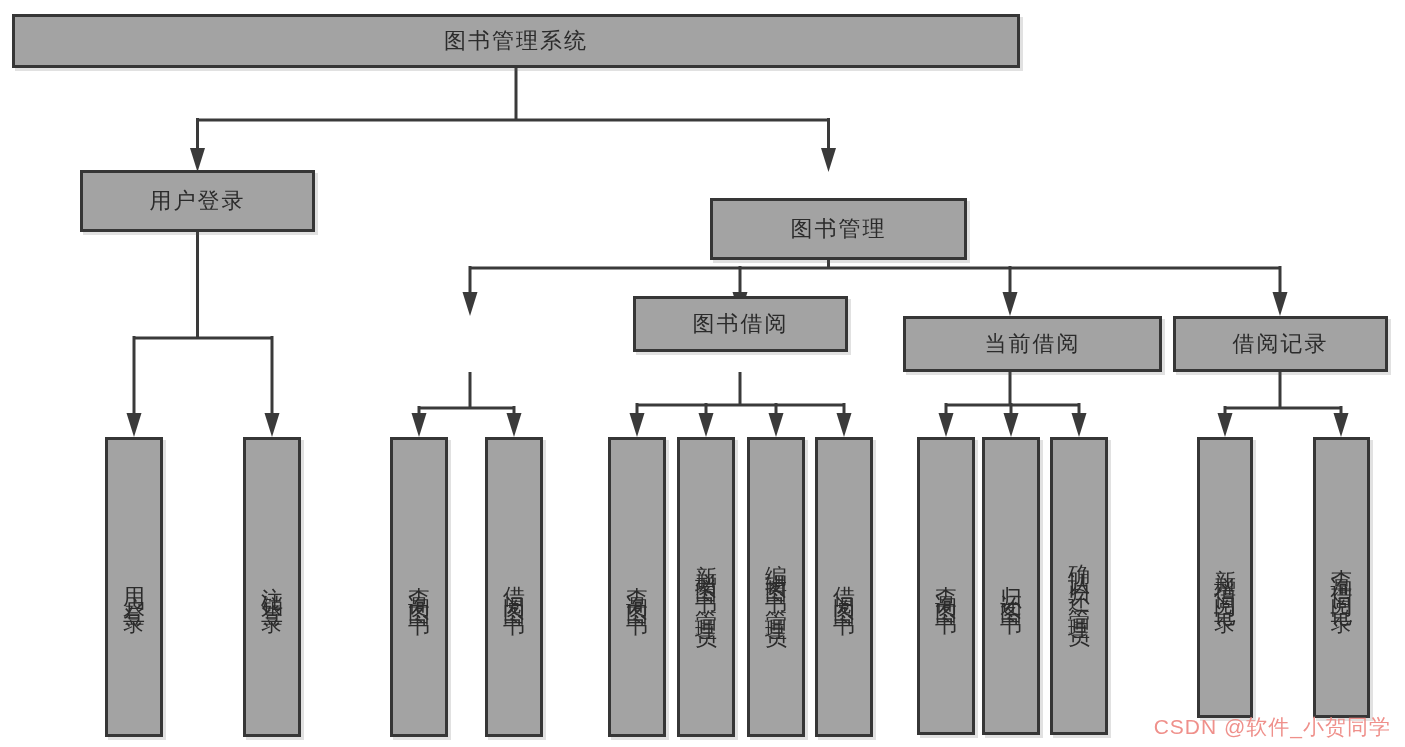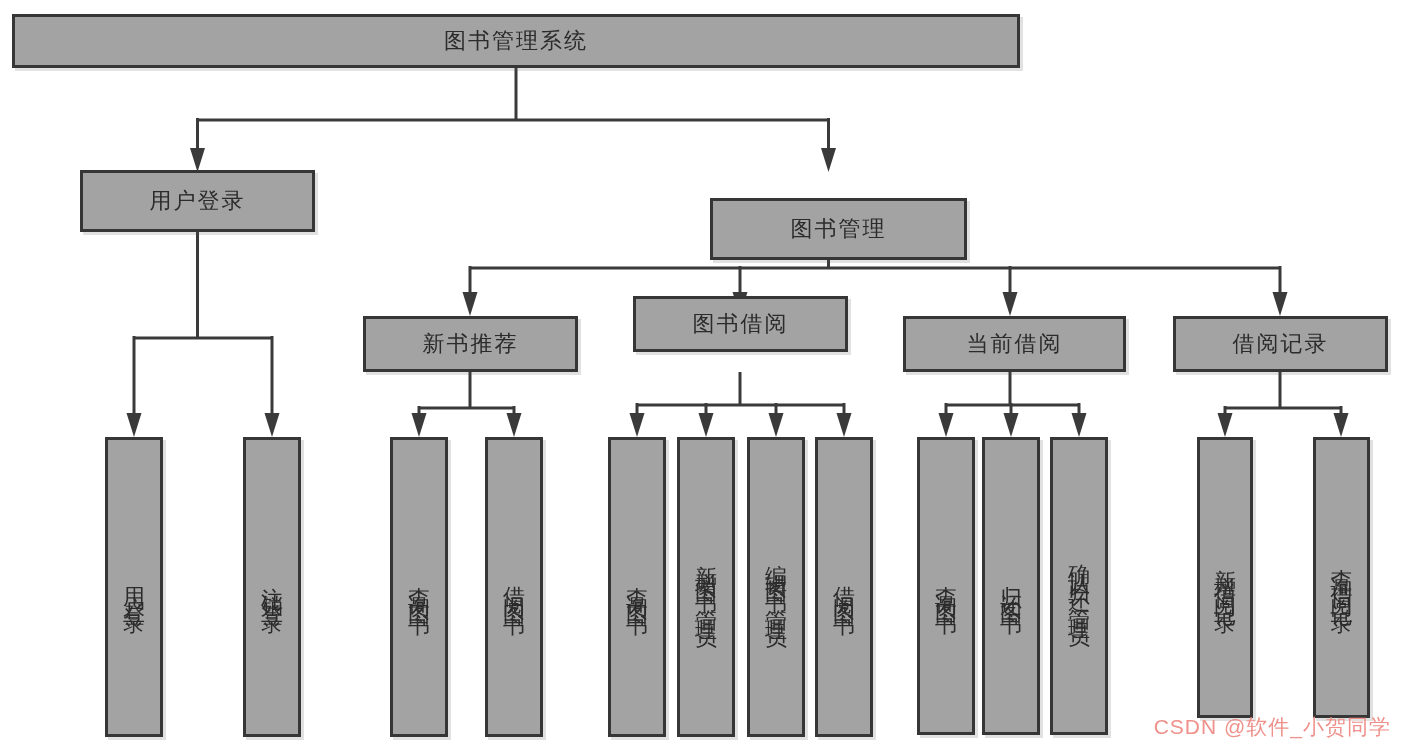--- a/index.html
+++ b/index.html
@@ -119,27 +119,24 @@
     <span>图书管理系统</span>
   </div>
 
   <div class="node" style="left:80px;top:170px;width:235px;height:62px;">
     <span>用户登录</span>
   </div>
   <div class="node" style="left:710px;top:170px;width:257px;height:62px;margin-top:28px;">
     <span>图书管理</span>
   </div>
 
-  <div class="node" style="left:363px;top:316px;width:215px;height:56px;">
-    <span>新书推荐</span>
-  </div>
   <div class="node" style="left:633px;top:296px;width:215px;height:56px;">
     <span>图书借阅</span>
   </div>
-  <div class="node" style="left:903px;top:316px;width:223px;height:56px;text-align:right;">
+  <div class="node" style="left:903px;top:316px;width:259px;height:56px;text-align:right;">
     <span>当前借阅</span>
   </div>
   <div class="node" style="left:1173px;top:316px;width:215px;height:56px;">
     <span>借阅记录</span>
   </div>
 
   <div class="node leaf" style="left:105px;top:437px;width:58px;height:300px;">
     <span class="vtext">用户登录</span>
   </div>
   <div class="node leaf" style="left:243px;top:437px;width:58px;height:300px;">

